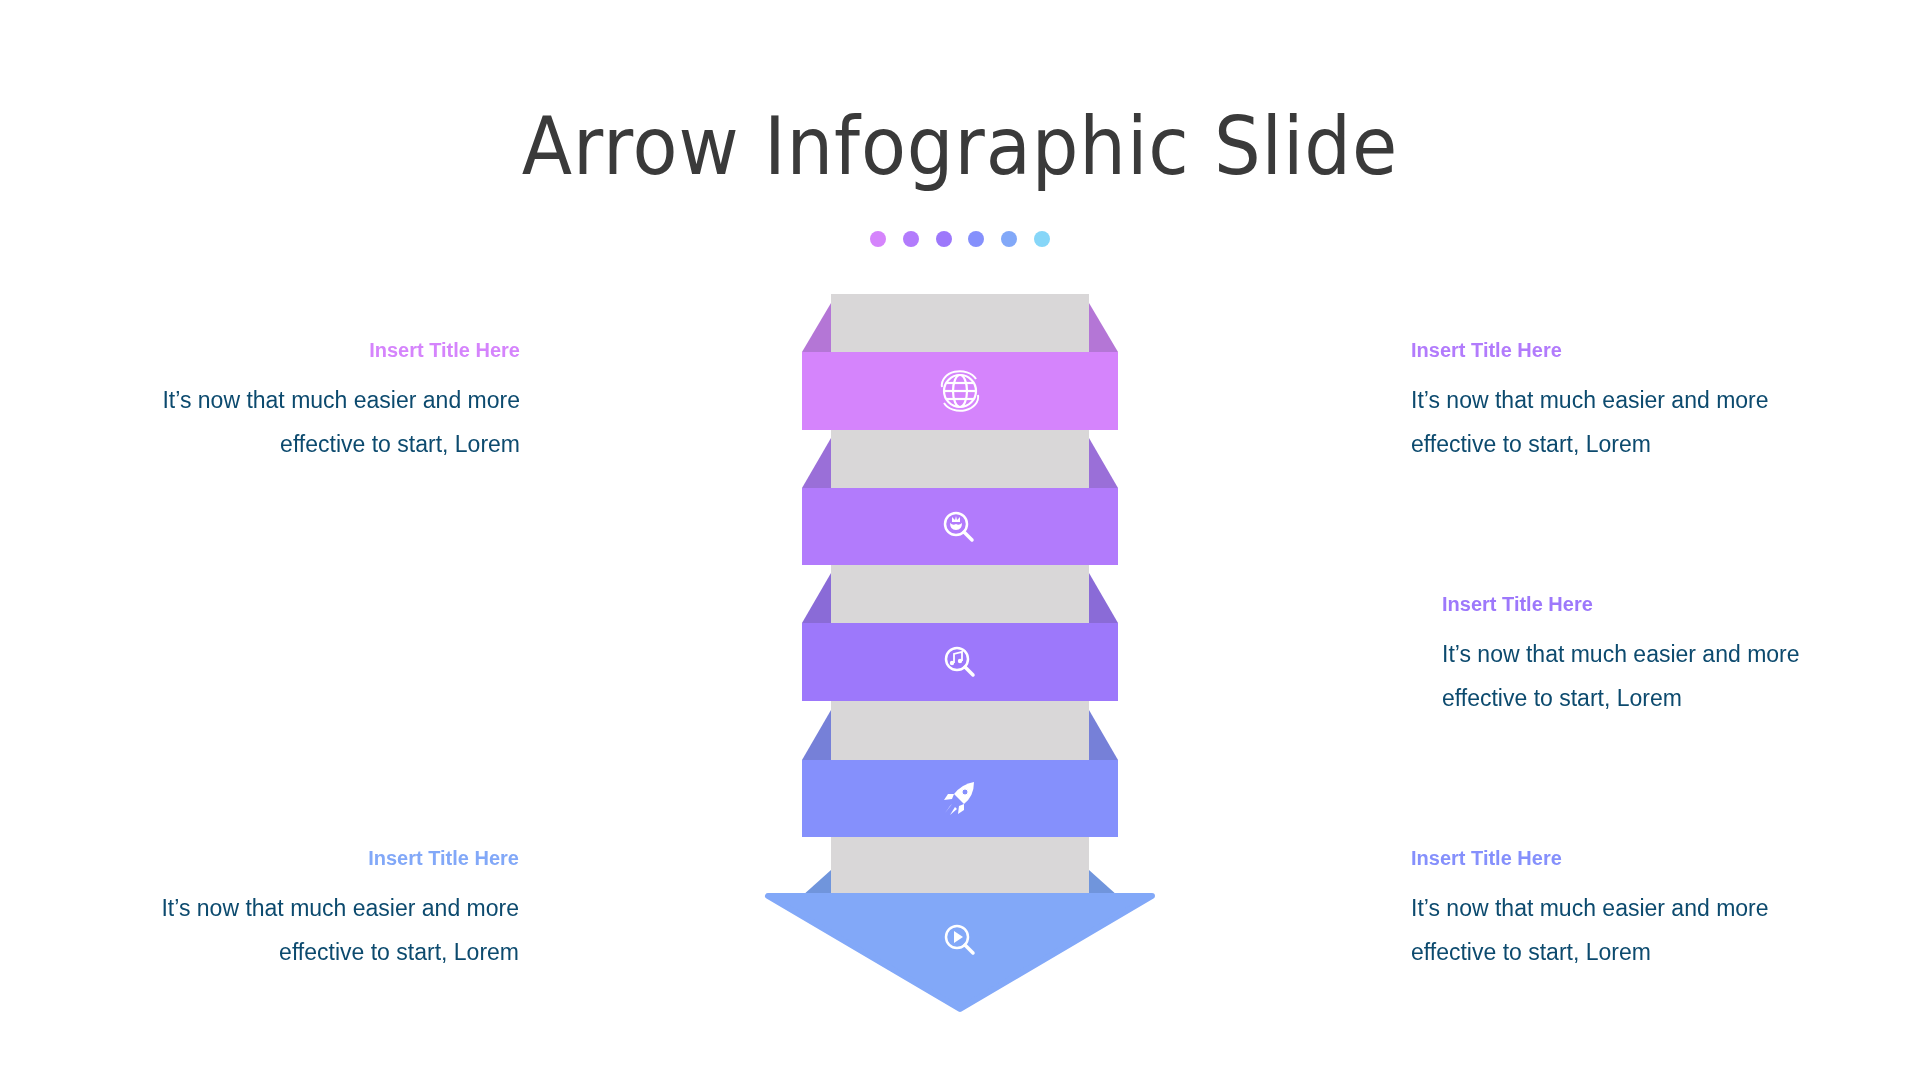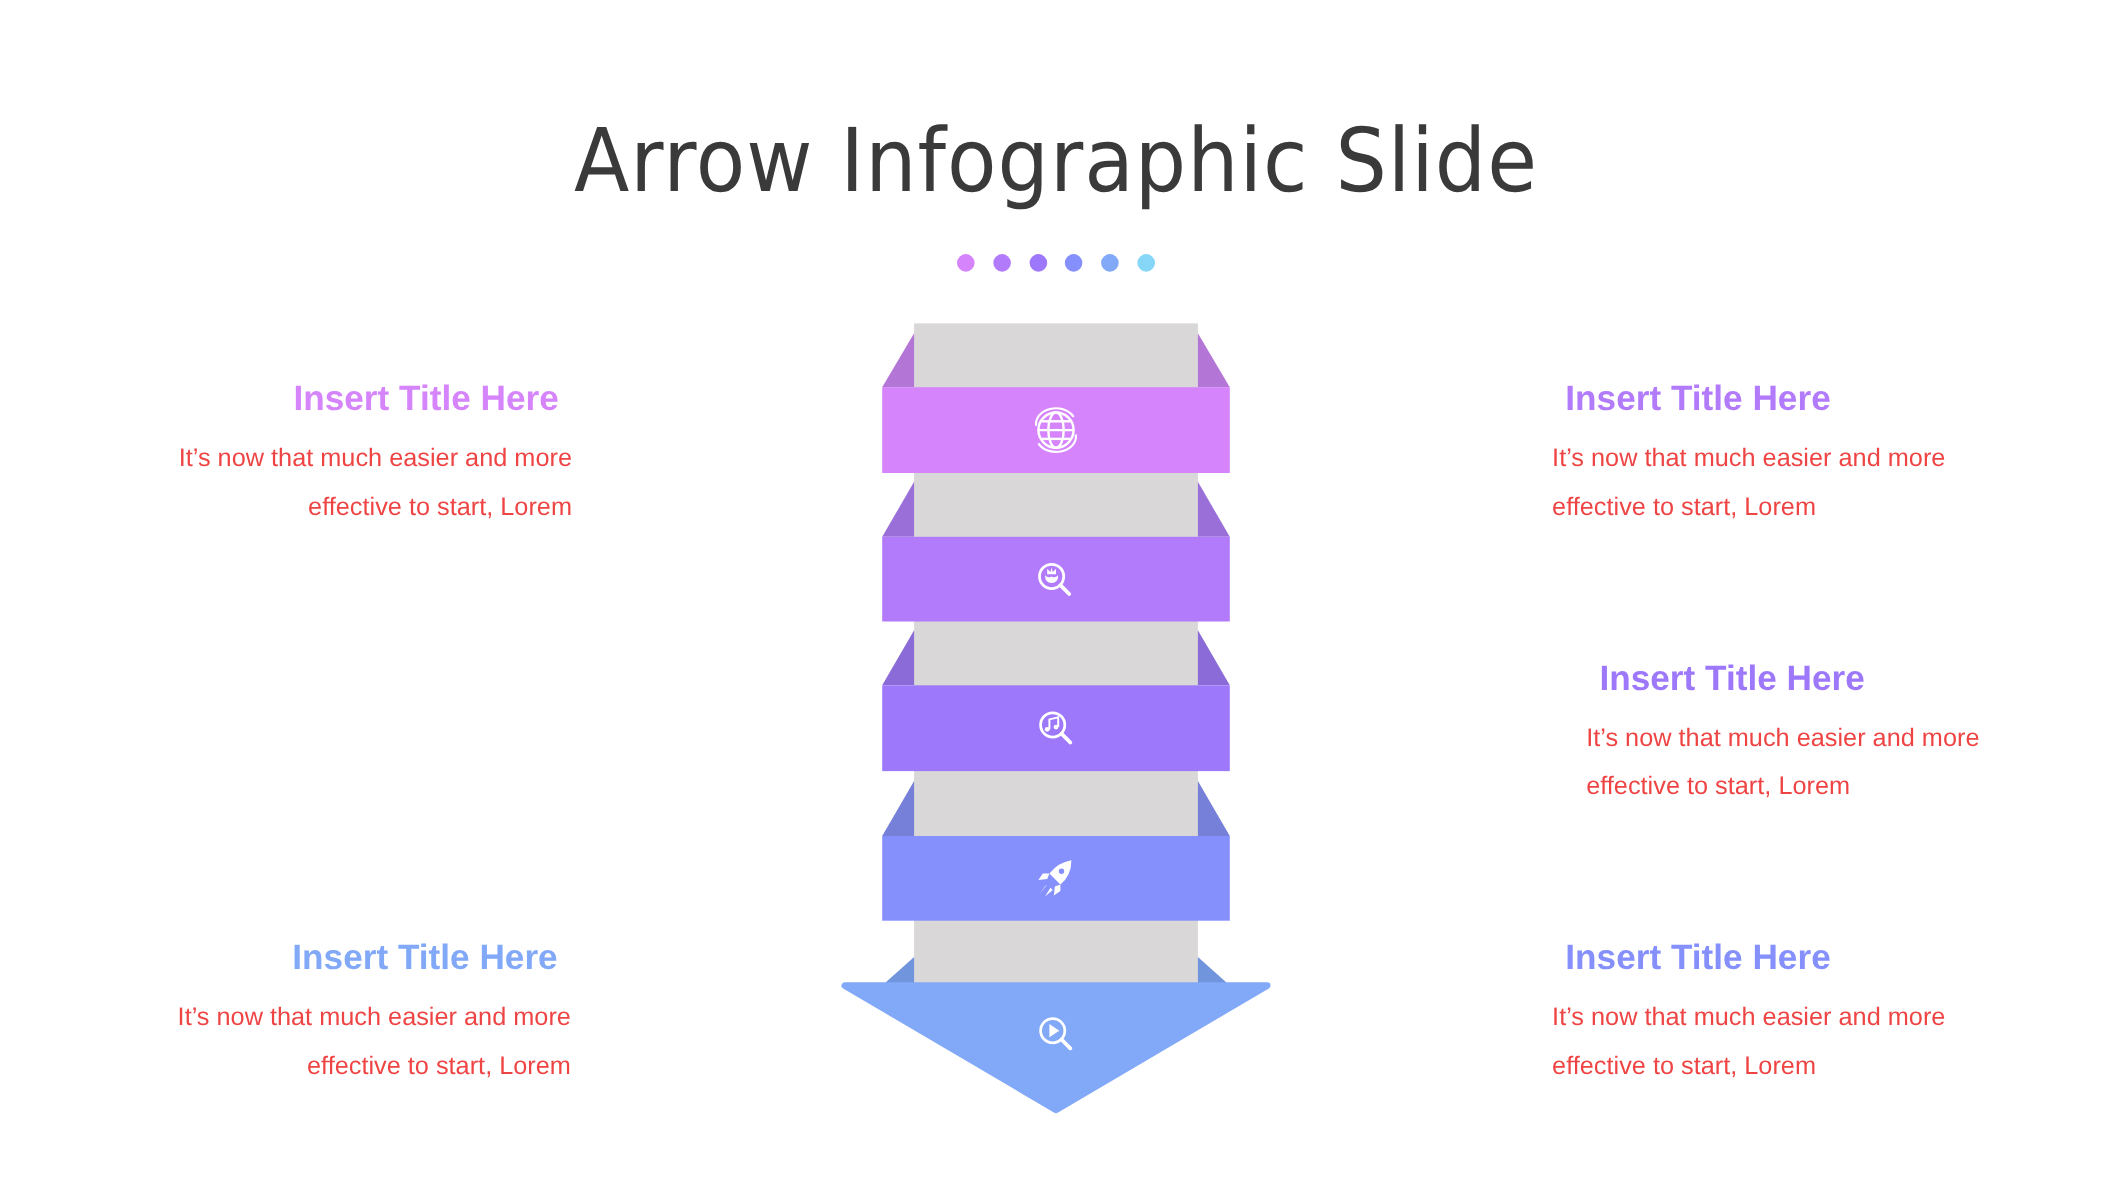--- a/index.html
+++ b/index.html
@@ -2,22 +2,22 @@
 <html><head>
 <meta charset="utf-8">
 <style>
   html, body { margin: 0; padding: 0; }
   body { width: 1920px; height: 1080px; background: #ffffff; position: relative; overflow: hidden; font-family: "Liberation Sans", "DejaVu Sans", sans-serif; }
   .title { position: absolute; left: 0; top: 100px; width: 1920px; text-align: center; font-size: 80px; color: #3a3a3a; letter-spacing: 1px; font-family: "DejaVu Sans", sans-serif; font-weight: normal; transform: scaleX(0.92); }
   .dots { position: absolute; left: 870px; top: 231px; width: 180px; height: 16px; }
   .dot { position: absolute; width: 16px; height: 16px; border-radius: 50%; top: 0; }
   .diagram { position: absolute; left: 0; top: 0; width: 1920px; height: 1080px; }
   .block { position: absolute; }
-  .block h3 { margin: 12px; font-size: 32px; font-weight: bold; line-height: 40px; }
-  .block p { margin: 8px 0 0 0; font-size: 23px; line-height: 44px; color: #ef4444; }
+  .block h3 { margin: 0; font-size: 20px; font-weight: bold; line-height: 40px; }
+  .block p { margin: 8px 0 0 0; font-size: 23px; line-height: 44px; color: #0c4a6e; }
   .left { text-align: right; width: 420px; }
   .right { text-align: left; width: 440px; }
 </style>
 </head>
 <body>
 
 <div class="title">Arrow Infographic Slide</div>
 
 <div class="dots">
   <span class="dot" style="left: 0px; background: rgb(213, 132, 252);"></span>

